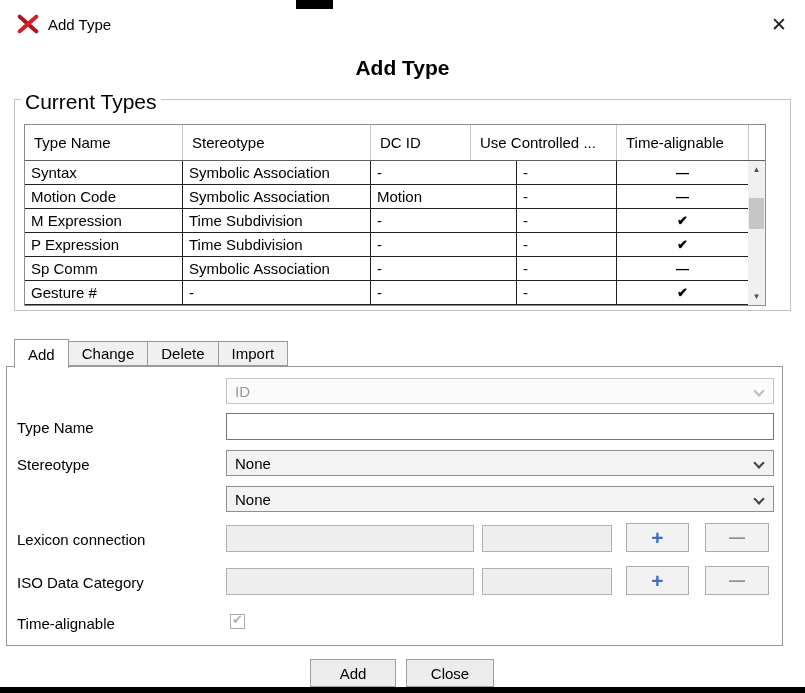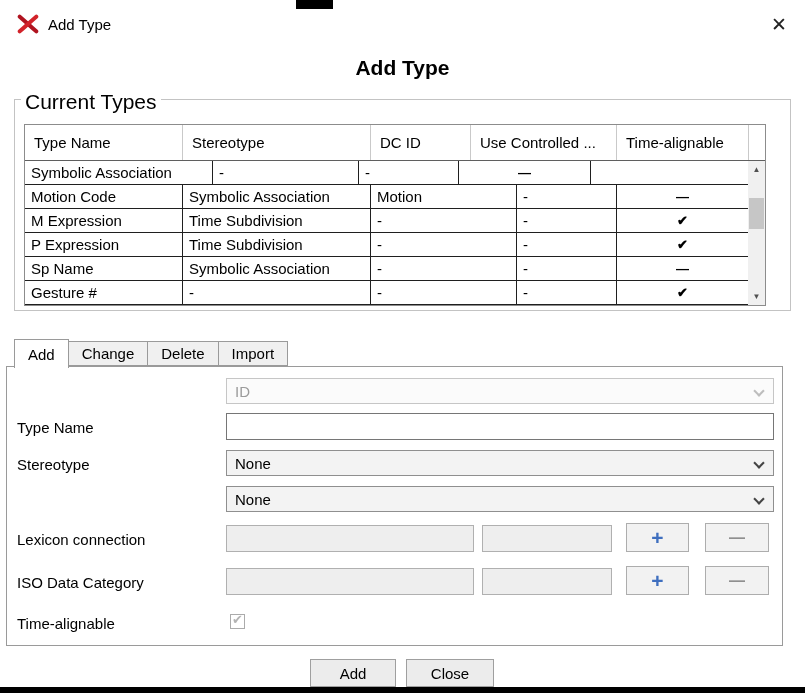--- a/index.html
+++ b/index.html
@@ -113,20 +113,21 @@
       <div class="t-header">
         <div class="t-h c1">Type Name</div>
         <div class="t-h c2">Stereotype</div>
         <div class="t-h c4">DC ID</div>
         <div class="t-h c3">Use Controlled ...</div>
         <div class="t-h c5">Time-alignable</div>
         <div class="t-h t-hs"></div>
       </div>
 
       <div class="t-row">
+        <div class="t-c c1">Syntax</div>
         <div class="t-c c2">Symbolic Association</div>
         <div class="t-c c3">-</div>
         <div class="t-c c4">-</div>
         <div class="t-c c5">—</div>
       </div>
       <div class="t-row">
         <div class="t-c c1">Motion Code</div>
         <div class="t-c c2">Symbolic Association</div>
         <div class="t-c c3">Motion</div>
         <div class="t-c c4">-</div>
@@ -140,21 +141,21 @@
         <div class="t-c c5">✔</div>
       </div>
       <div class="t-row">
         <div class="t-c c1">P Expression</div>
         <div class="t-c c2">Time Subdivision</div>
         <div class="t-c c3">-</div>
         <div class="t-c c4">-</div>
         <div class="t-c c5">✔</div>
       </div>
       <div class="t-row">
-        <div class="t-c c1">Sp Name</div>
+        <div class="t-c c1">Sp Comm</div>
         <div class="t-c c2">Symbolic Association</div>
         <div class="t-c c3">-</div>
         <div class="t-c c4">-</div>
         <div class="t-c c5">—</div>
       </div>
       <div class="t-row">
         <div class="t-c c1">Gesture #</div>
         <div class="t-c c2">-</div>
         <div class="t-c c3">-</div>
         <div class="t-c c4">-</div>

